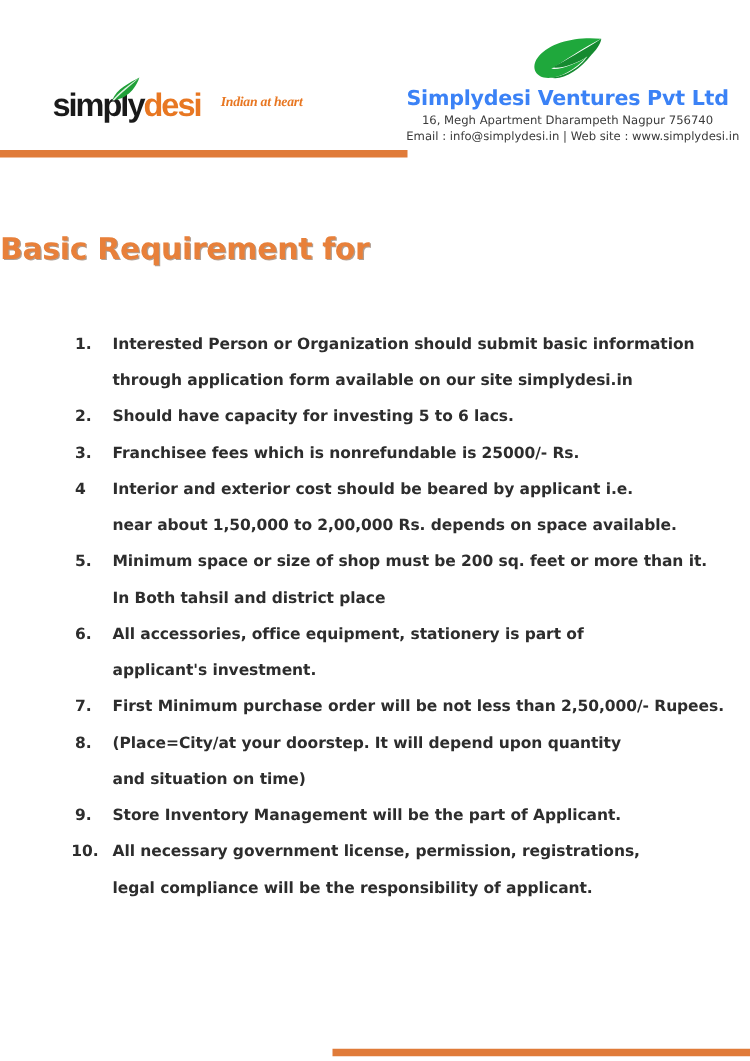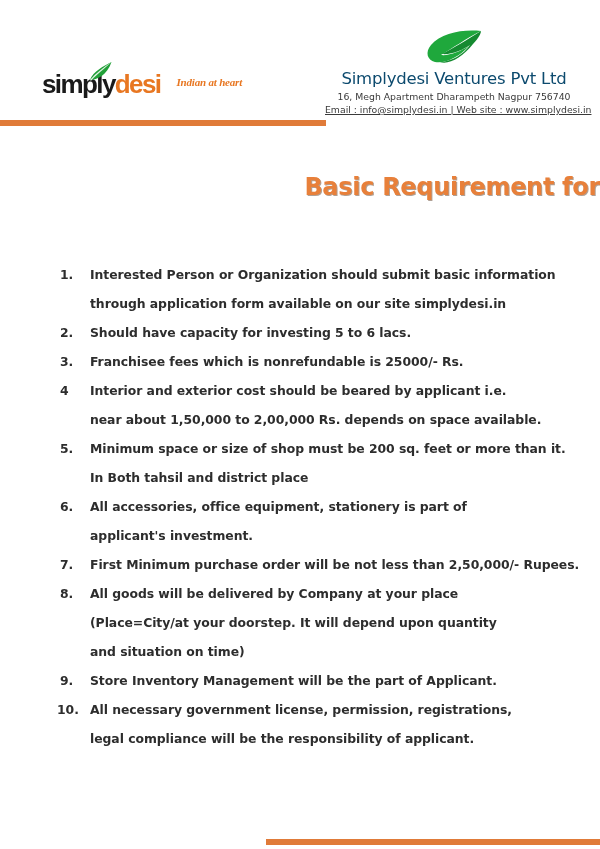--- a/index.html
+++ b/index.html
@@ -82,59 +82,59 @@
   }
   .company-leaf-wrap {
     height: 42px;
     display: flex;
     align-items: center;
     justify-content: center;
   }
   .company-name {
     font-family: "DejaVu Sans", sans-serif;
     font-size: 16.5px;
-    font-weight: normal;
-    color: #0c4a6e;
+    font-weight: bold;
+    color: #3b82f6;
     letter-spacing: -0.2px;
     line-height: 19px;
     white-space: nowrap;
+    text-align: right;
   }
   .company-address {
     font-family: "DejaVu Sans", sans-serif;
     font-size: 9.3px;
     color: #3a3a3a;
     line-height: 13px;
     margin-top: 2px;
     white-space: nowrap;
   }
   .company-contact {
     font-family: "DejaVu Sans", sans-serif;
     font-size: 9.3px;
     color: #3a3a3a;
     line-height: 13px;
     white-space: nowrap;
-    text-decoration: underline;
   }
 
   .header-rule {
     position: absolute;
     left: 0;
     top: 120px;
     width: 326px;
     height: 6px;
     background: #e07b39;
   }
 
   
   .doc-title {
     position: absolute;
     left: 0;
-    top: 172px;
+    top: 184px;
     width: 600px;
-    text-align: right;
+    text-align: left;
     font-family: "DejaVu Sans", sans-serif;
     font-size: 24px;
     font-weight: bold;
     color: #e8803a;
     line-height: 31px;
     letter-spacing: -0.3px;
     text-shadow: 1px 1px 0 rgba(80, 45, 20, 0.45);
   }
   .doc-title .line2 { display: block; }
 
@@ -264,21 +264,20 @@
       </div>
       <div class="req-item">
         <div class="req-num">7.</div>
         <div class="req-body">
           <div class="req-line">First Minimum purchase order will be not less than 2,50,000/- Rupees.</div>
         </div>
       </div>
       <div class="req-item">
         <div class="req-num">8.</div>
         <div class="req-body">
-          <div class="req-line">All goods will be delivered by Company at your place</div>
           <div class="req-line">(Place=City/at your doorstep. It will depend upon quantity</div>
           <div class="req-line">and situation on time)</div>
         </div>
       </div>
       <div class="req-item">
         <div class="req-num">9.</div>
         <div class="req-body">
           <div class="req-line">Store Inventory Management will be the part of Applicant.</div>
         </div>
       </div>

